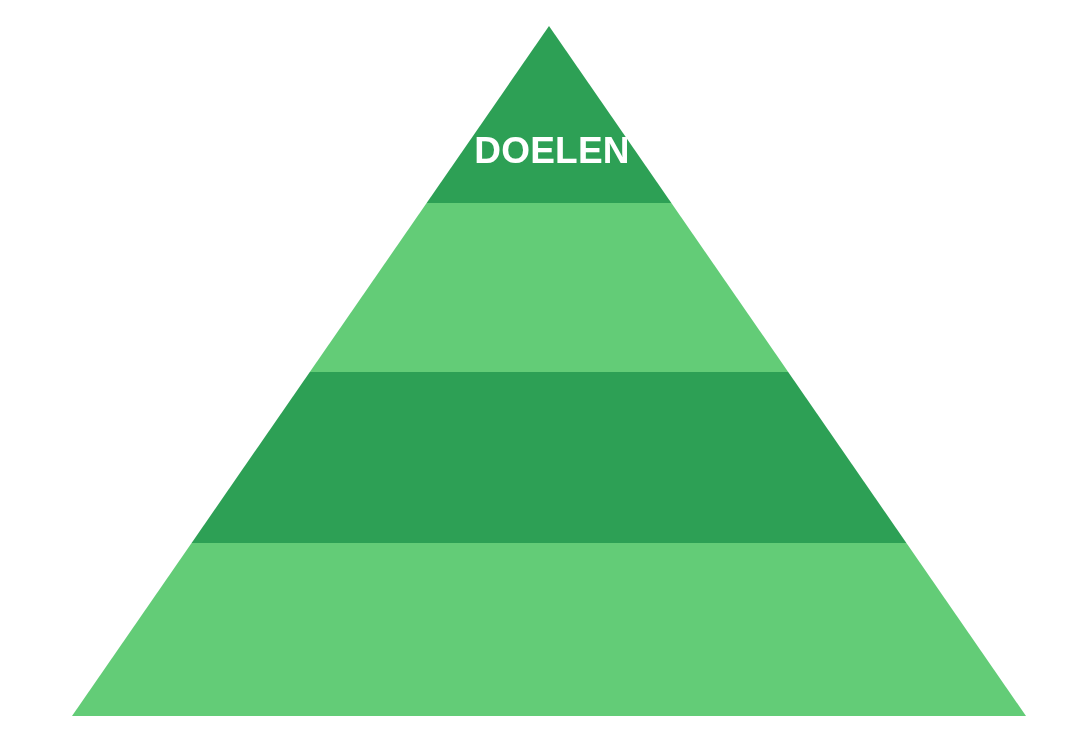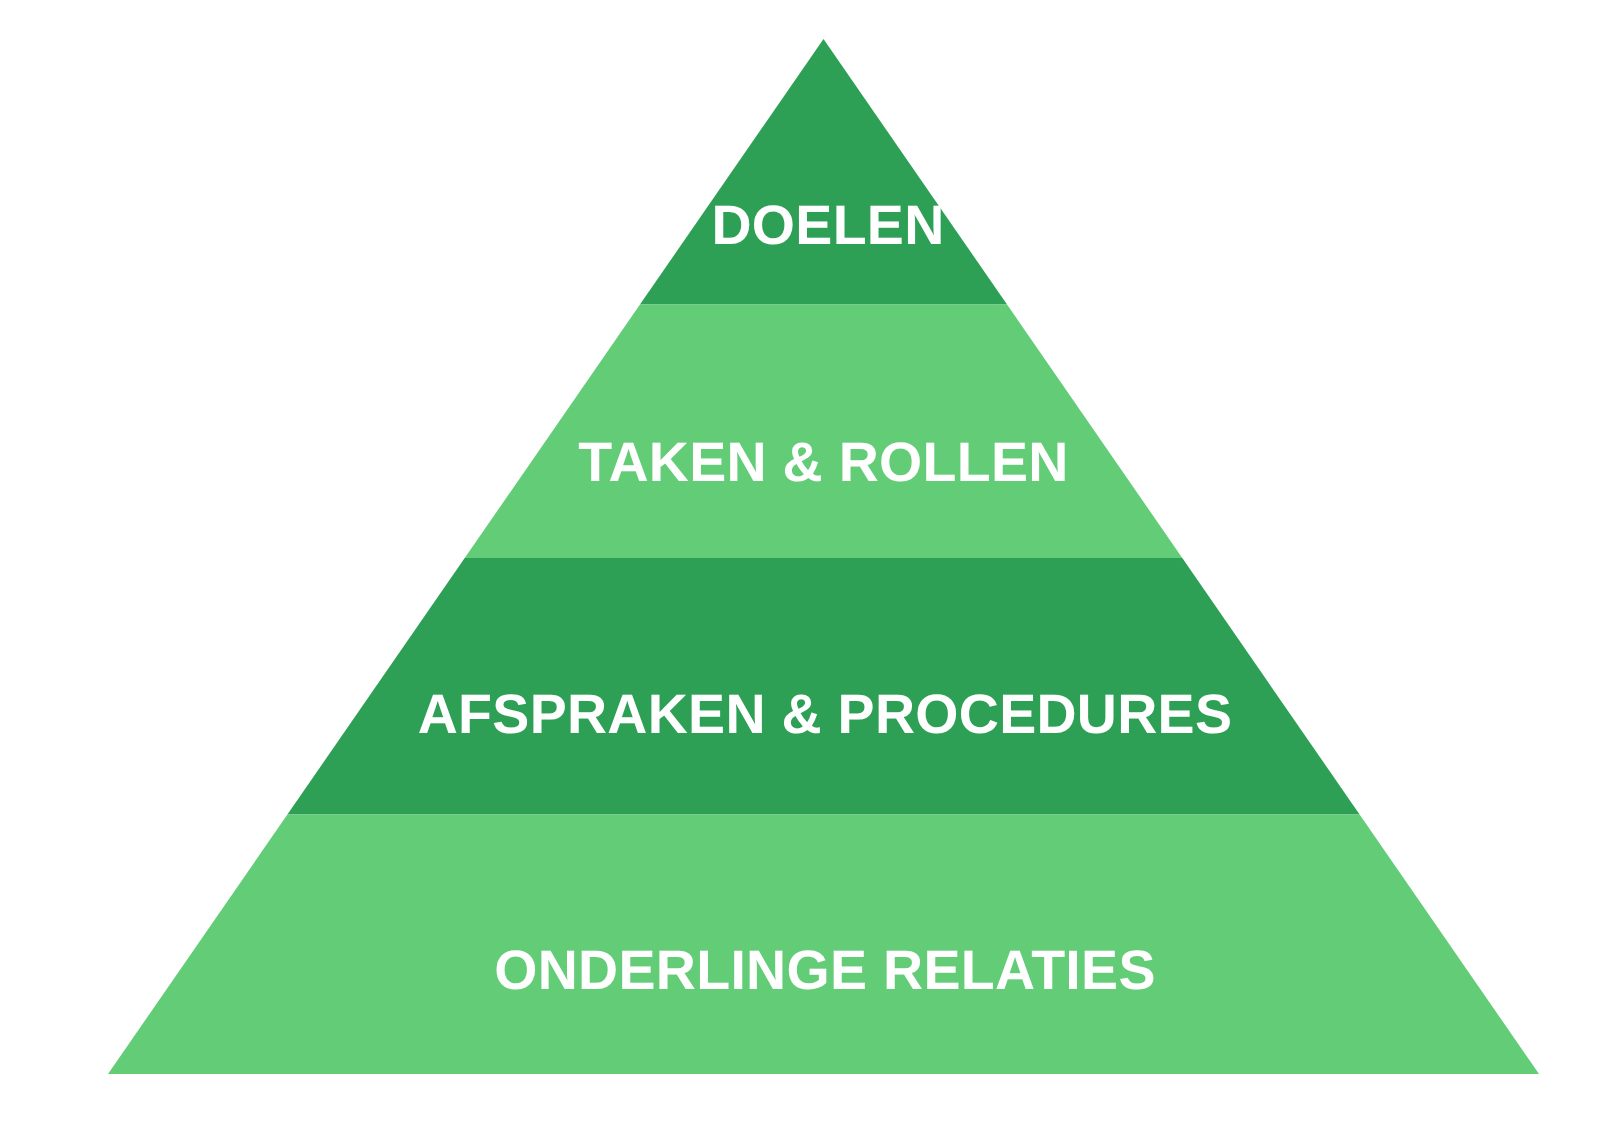--- a/index.html
+++ b/index.html
@@ -52,19 +52,16 @@
 
   <svg id="pyramid-svg" viewBox="0 0 1080 754" aria-hidden="true">
     <polygon points="549,26 671.3608695652174,203 426.6391304347826,203" fill="#2DA055"></polygon>
     <polygon points="426.6391304347826,203 671.3608695652174,203 788.1913043478261,372 309.8086956521739,372" fill="#63CC77"></polygon>
     <polygon points="309.8086956521739,372 788.1913043478261,372 906.4043478260869,543 191.59565217391304,543" fill="#2DA055"></polygon>
     <polygon points="191.59565217391304,543 906.4043478260869,543 1026,716 72,716" fill="#63CC77"></polygon>
   </svg>
 
   <div class="tier-label" id="tier-label-0" style="color: rgb(255, 255, 255);">DOELEN</div>
 
-  <div class="tier-label" id="tier-label-1" style="color: rgb(255, 255, 255);">TAKEN &amp; ROLLEN</div>
 
-  <div class="tier-label" id="tier-label-2" style="color: rgb(255, 255, 255);">AFSPRAKEN &amp; PROCEDURES</div>
 
-  <div class="tier-label" id="tier-label-3" style="color: rgb(255, 255, 255);">ONDERLINGE RELATIES</div>
 
 </div>
 
 </body></html>

